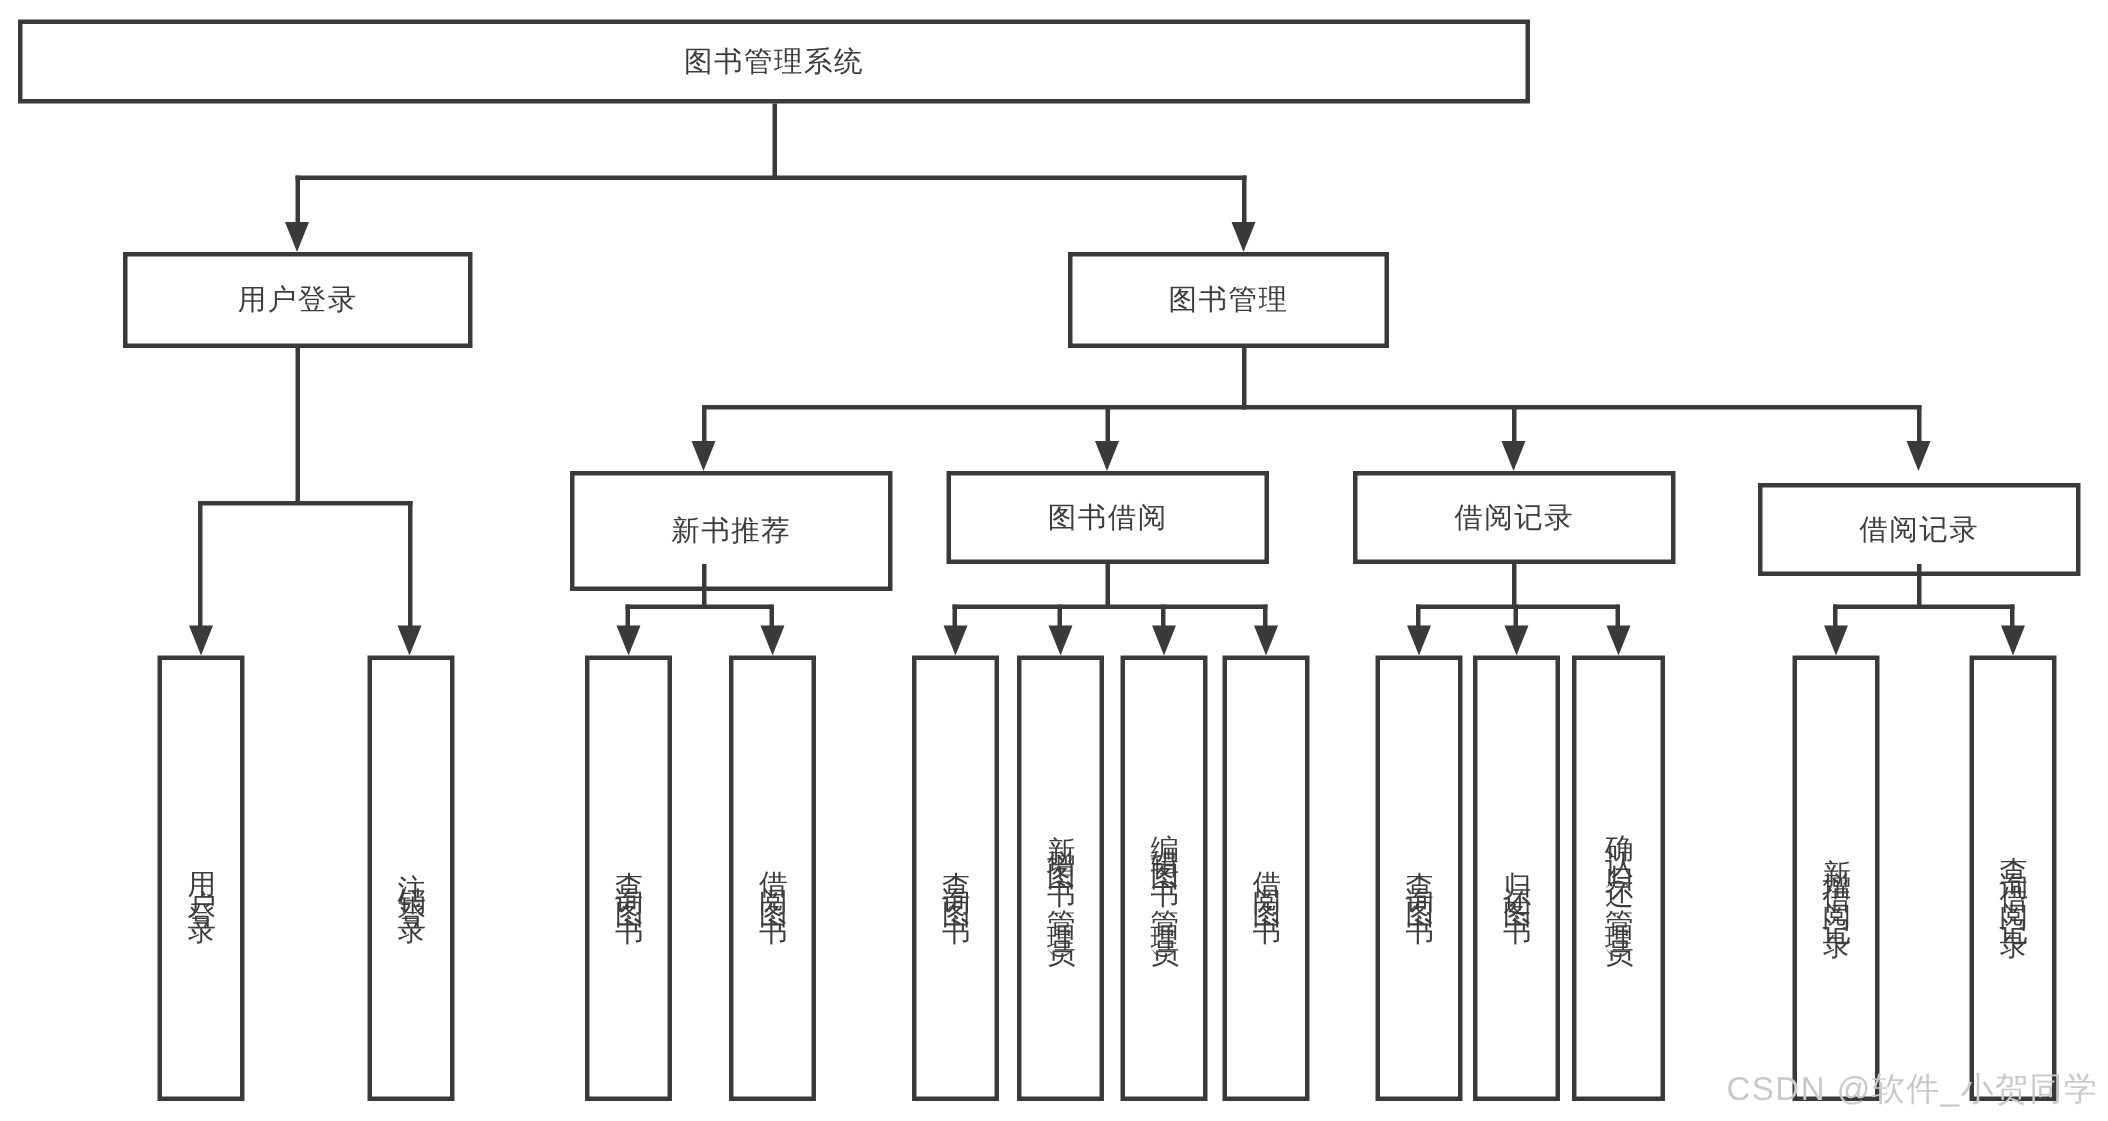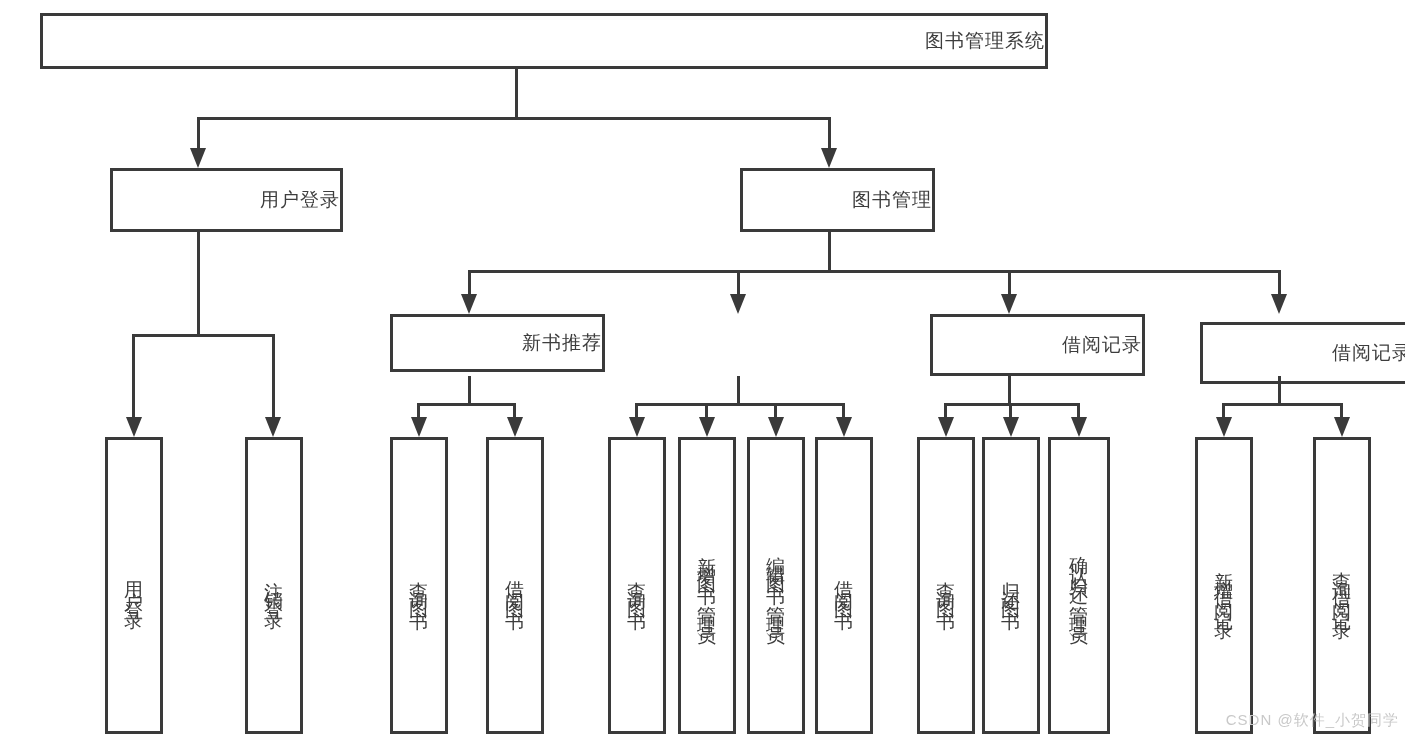--- a/index.html
+++ b/index.html
@@ -8,21 +8,21 @@
   *{box-sizing:border-box;margin:0;padding:0;}
   html,body{background:var(--background);}
   body{font-family:"Liberation Sans","DejaVu Sans",sans-serif;}
   .stage{
     position:relative;width:1405px;height:747px;background:var(--background);
     overflow:hidden;color:var(--text);
   }
   
   .hbox{
     position:absolute;background:var(--box-fill);border:3px solid var(--line);
-    display:flex;align-items:center;justify-content:flex-end;margin-left:28px;
+    display:flex;align-items:center;justify-content:center;
   }
   .hbox .lbl{
     font-size:19px;letter-spacing:1px;color:var(--text);white-space:nowrap;
   }
   
   .vbox{
     position:absolute;background:var(--box-fill);border:3px solid var(--line);
     display:flex;align-items:center;justify-content:center;
     top:437px;height:297px;width:58px;
   }
@@ -35,21 +35,21 @@
   .vl{width:3px;}
   .hl{height:3px;}
   
   .arr{
     position:absolute;width:0;height:0;
     border-left:8px solid transparent;border-right:8px solid transparent;
     border-top:20px solid var(--line);
   }
   .watermark{
     position:absolute;top:711px;right:6px;z-index:10;
-    font-size:15px;letter-spacing:1px;color:var(--watermark);white-space:nowrap;
+    font-size:22px;letter-spacing:1px;color:var(--watermark);white-space:nowrap;
   }
 </style>
 </head>
 <body>
 
 <div class="stage">
 
   <div class="hbox" style="left:12px;top:13px;width:1008px;height:56px">
     <span class="lbl">图书管理系统</span>
   </div>
@@ -57,21 +57,21 @@
   <div class="vl" style="left:515px;top:69px;height:50px"></div>
   <div class="hl" style="left:197px;top:117px;width:634px"></div>
   <div class="vl" style="left:197px;top:117px;height:34px"></div>
   <div class="arr" style="left:190px;top:148px"></div>
   <div class="vl" style="left:828px;top:117px;height:34px"></div>
   <div class="arr" style="left:821px;top:148px"></div>
 
   <div class="hbox" style="left:82px;top:168px;width:233px;height:64px">
     <span class="lbl">用户登录</span>
   </div>
-  <div class="hbox" style="left:712px;top:168px;width:195px;height:64px">
+  <div class="hbox" style="left:712px;top:168px;width:214px;height:64px">
     <span class="lbl">图书管理</span>
   </div>
 
   <div class="vl" style="left:197px;top:232px;height:104px"></div>
   <div class="hl" style="left:132px;top:334px;width:143px"></div>
   <div class="vl" style="left:132px;top:334px;height:84px"></div>
   <div class="arr" style="left:126px;top:417px"></div>
   <div class="vl" style="left:272px;top:334px;height:84px"></div>
   <div class="arr" style="left:265px;top:417px"></div>
 
@@ -79,22 +79,25 @@
   <div class="hl" style="left:468px;top:270px;width:813px"></div>
   <div class="vl" style="left:468px;top:270px;height:26px"></div>
   <div class="arr" style="left:461px;top:294px"></div>
   <div class="vl" style="left:737px;top:270px;height:26px"></div>
   <div class="arr" style="left:730px;top:294px"></div>
   <div class="vl" style="left:1008px;top:270px;height:26px"></div>
   <div class="arr" style="left:1001px;top:294px"></div>
   <div class="vl" style="left:1278px;top:270px;height:26px"></div>
   <div class="arr" style="left:1271px;top:294px"></div>
 
-  <div class="hbox" style="left:362px;top:314px;width:215px;height:58px">
+  <div class="hbox" style="left:380px;top:314px;width:215px;height:80px">
     <span class="lbl">新书推荐</span>
+  </div>
+  <div class="hbox" style="left:631px;top:314px;width:215px;height:62px">
+    <span class="lbl">图书借阅</span>
   </div>
   <div class="hbox" style="left:902px;top:314px;width:215px;height:62px">
     <span class="lbl">借阅记录</span>
   </div>
   <div class="hbox" style="left:1172px;top:322px;width:215px;height:62px">
     <span class="lbl">借阅记录</span>
   </div>
 
   <div class="vl" style="left:468px;top:376px;height:30px"></div>
   <div class="hl" style="left:417px;top:403px;width:98px"></div>

